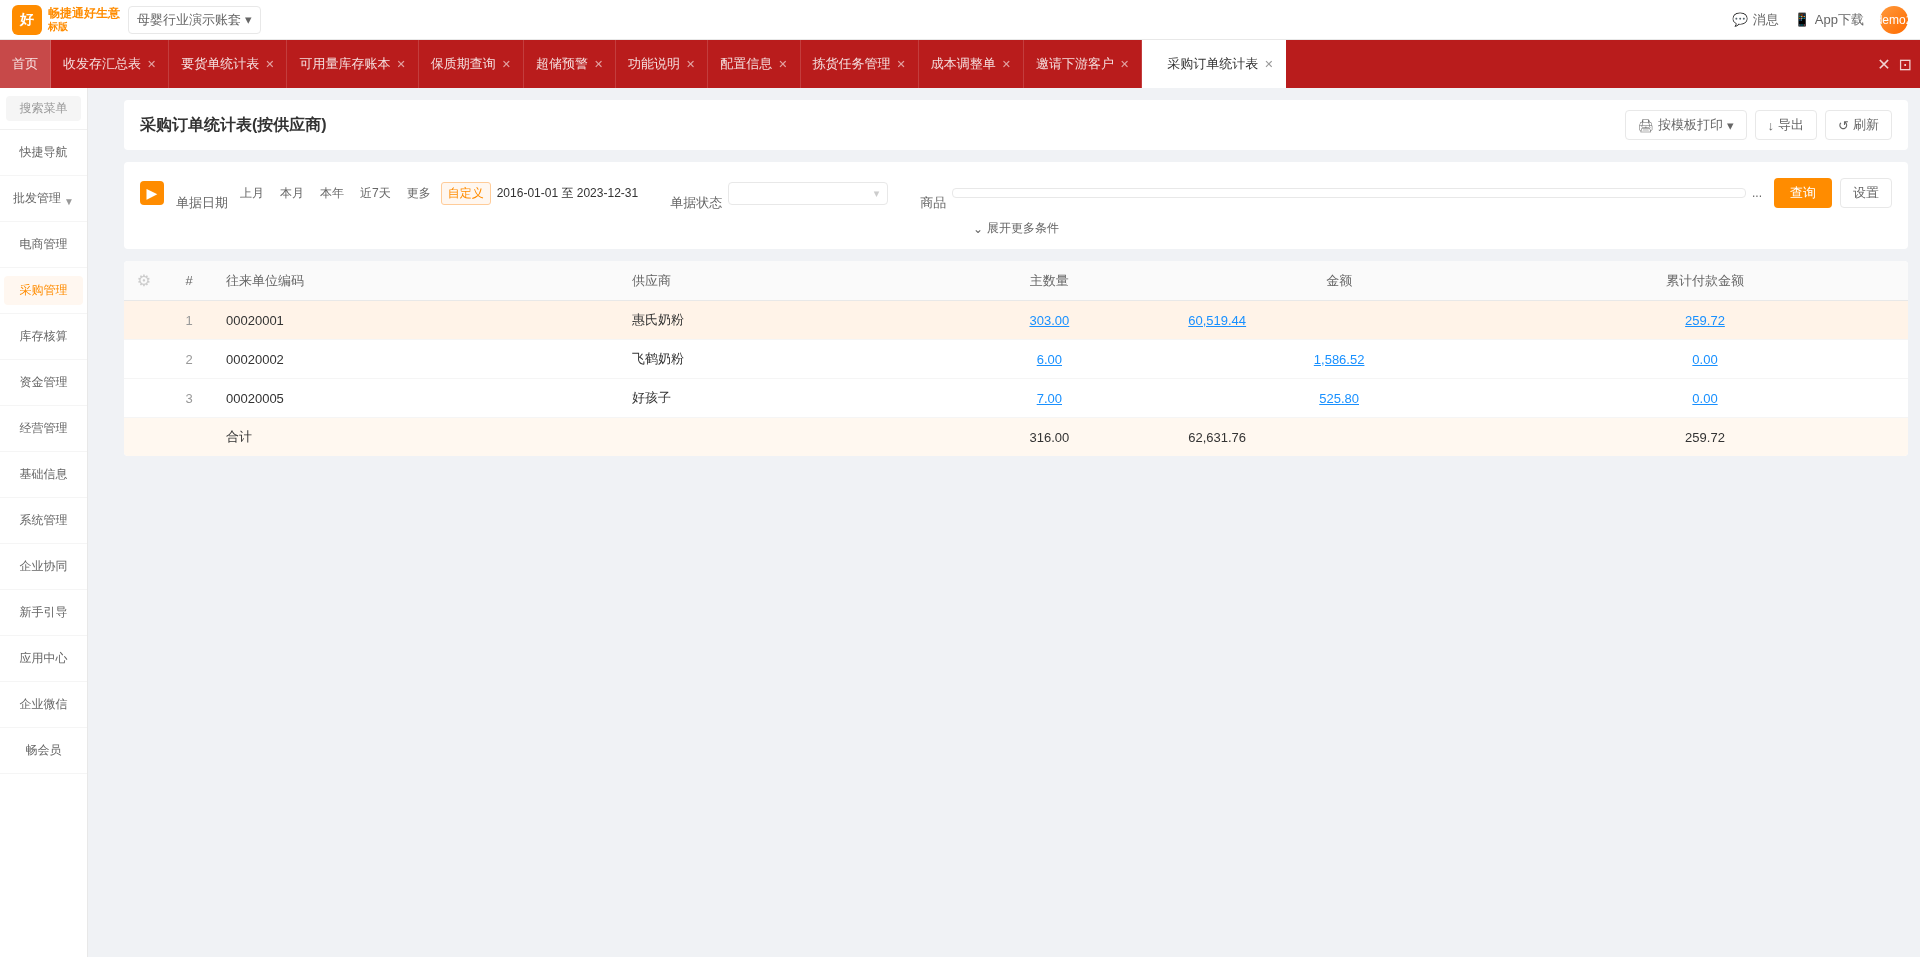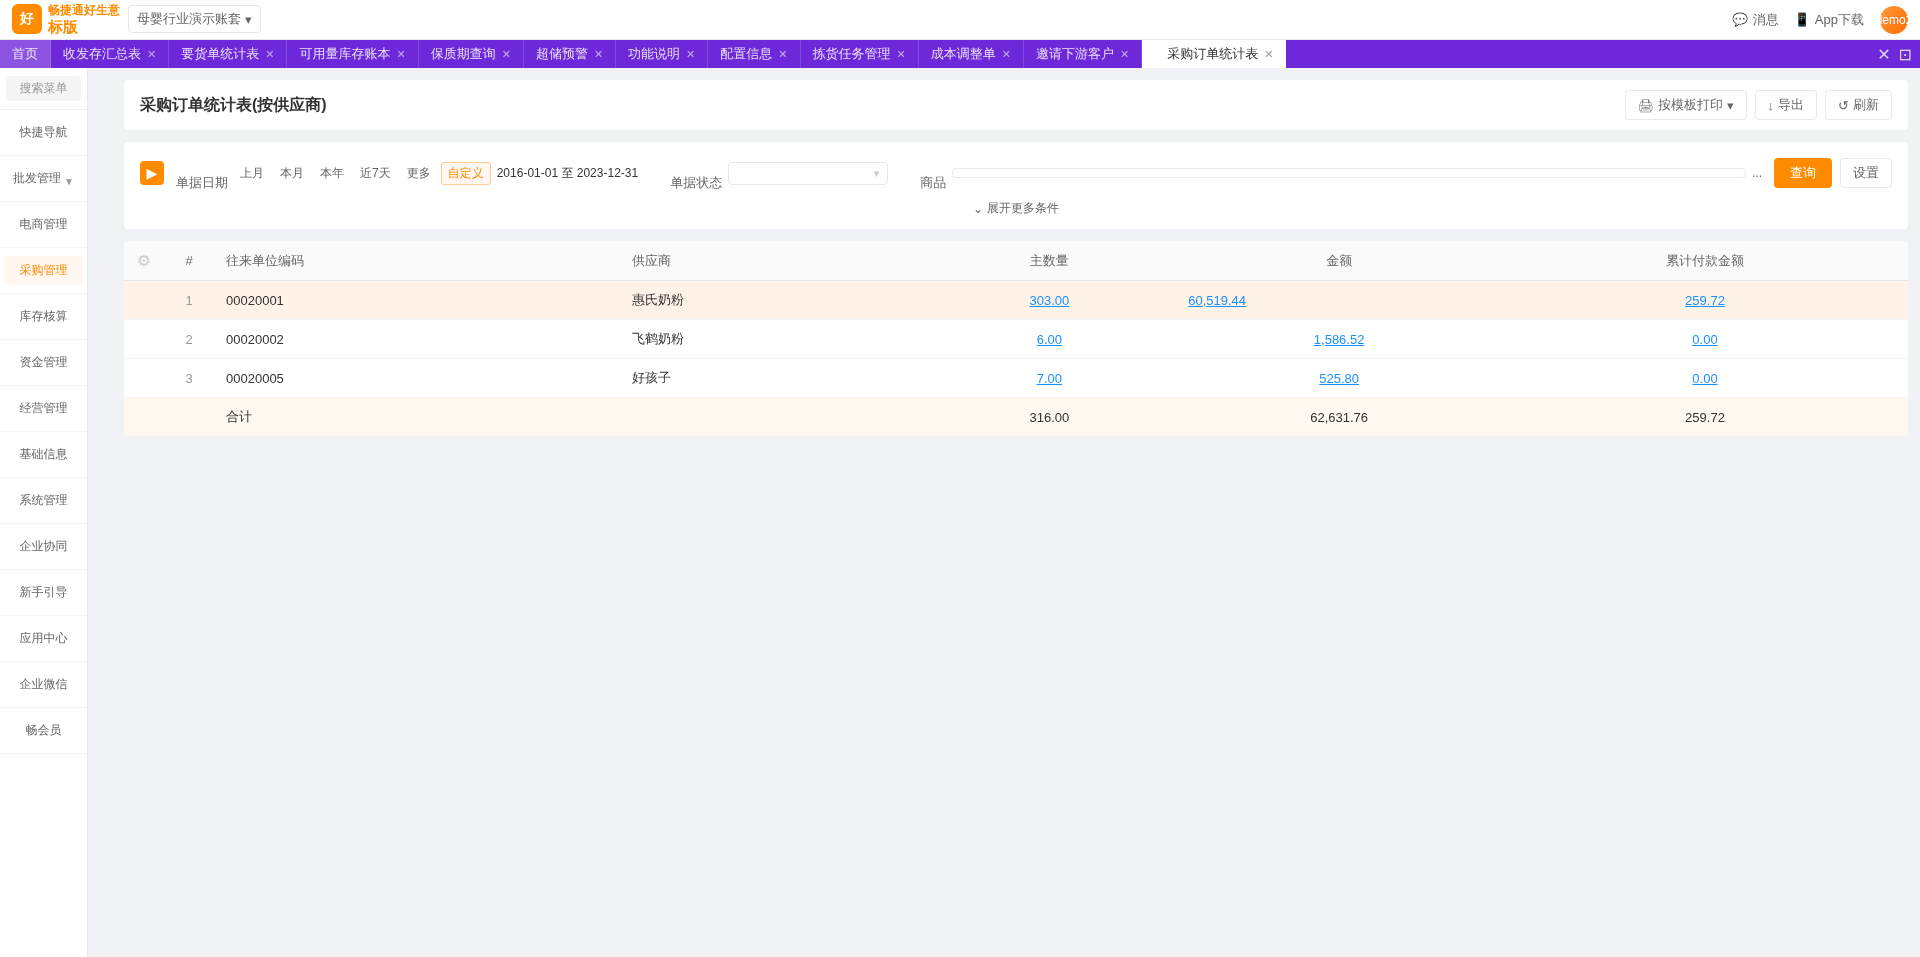--- a/index.html
+++ b/index.html
@@ -10,21 +10,21 @@
     .top-bar-left { display: flex; align-items: center; gap: 8px; }
     .logo-area { display: flex; align-items: center; gap: 6px; }
     .logo-icon { width: 30px; height: 30px; background: #ff8c00; border-radius: 6px; display: flex; align-items: center; justify-content: center; color: #fff; font-size: 14px; font-weight: bold; }
     .logo-text { font-size: 12px; color: #ff8c00; font-weight: bold; line-height: 1.2; }
     .org-selector { display: flex; align-items: center; gap: 4px; color: #666; font-size: 13px; cursor: pointer; padding: 4px 8px; border: 1px solid #e8e8e8; border-radius: 4px; }
     .top-bar-right { display: flex; align-items: center; gap: 16px; }
     .top-right-item { display: flex; align-items: center; gap: 4px; color: #666; font-size: 13px; cursor: pointer; }
     .avatar { width: 28px; height: 28px; border-radius: 50%; background: linear-gradient(135deg, #ff9a3c, #ff6b00); display: flex; align-items: center; justify-content: center; color: #fff; font-size: 12px; }
 
     
-    .nav-tabs { height: 28px; background: #6d28d9; display: flex; align-items: stretch; overflow: hidden; }
+    .nav-tabs { height: 48px; background: #b91c1c; display: flex; align-items: stretch; overflow: hidden; }
     .nav-tab { display: flex; align-items: center; padding: 0 12px; font-size: 13px; color: rgba(255,255,255,0.85); cursor: pointer; white-space: nowrap; border-right: 1px solid rgba(255,255,255,0.15); gap: 4px; }
     .nav-tab.home { background: rgba(255,255,255,0.2); }
     .nav-tab.active { background: #fff; color: #333; padding-left: 25px; }
     .nav-tab .close-btn { font-size: 11px; color: rgba(255,255,255,0.6); margin-left: 2px; }
     .nav-tab.active .close-btn { color: #999; }
     .nav-tab-actions { margin-left: auto; display: flex; align-items: center; padding: 0 8px; gap: 8px; }
     .nav-action-btn { color: rgba(255,255,255,0.8); font-size: 16px; cursor: pointer; }
 
     
     .main-layout { display: flex; flex: 1; overflow: hidden; }
@@ -93,21 +93,21 @@
 <body>
 
 <div class="top-bar">
   <div class="top-bar-left">
     <div class="logo-area">
       <div class="logo-icon">
         <span>好</span>
       </div>
       <div class="logo-text">
         <div>畅捷通好生意</div>
-        <div style="font-size:15px;">标版</div>
+        <div style="font-size:10px;">标版</div>
       </div>
     </div>
     <div class="org-selector">
       <span>母婴行业演示账套</span>
       <span>▾</span>
     </div>
   </div>
   <div class="top-bar-right">
     <div class="top-right-item">
       <span>💬</span>
@@ -361,21 +361,21 @@
     <td style="text-align:center;"><span class="link-value">7.00</span></td>
     <td style="text-align:center;"><span class="link-value">525.80</span></td>
     <td style="text-align:center;"><span class="link-value">0.00</span></td>
   </tr>
             </tbody>
           <tfoot>
             <tr class="table-footer">
               <td colspan="2"></td>
               <td colspan="2">合计</td>
               <td style="text-align:center;">316.00</td>
-              <td style="text-align:center;">62,631.76</td>
+              <td style="">62,631.76</td>
               <td style="text-align:center;">259.72</td>
             </tr>
           </tfoot>
         </table>
       </div>
 
     </div>
   </div>
 </div>
 

